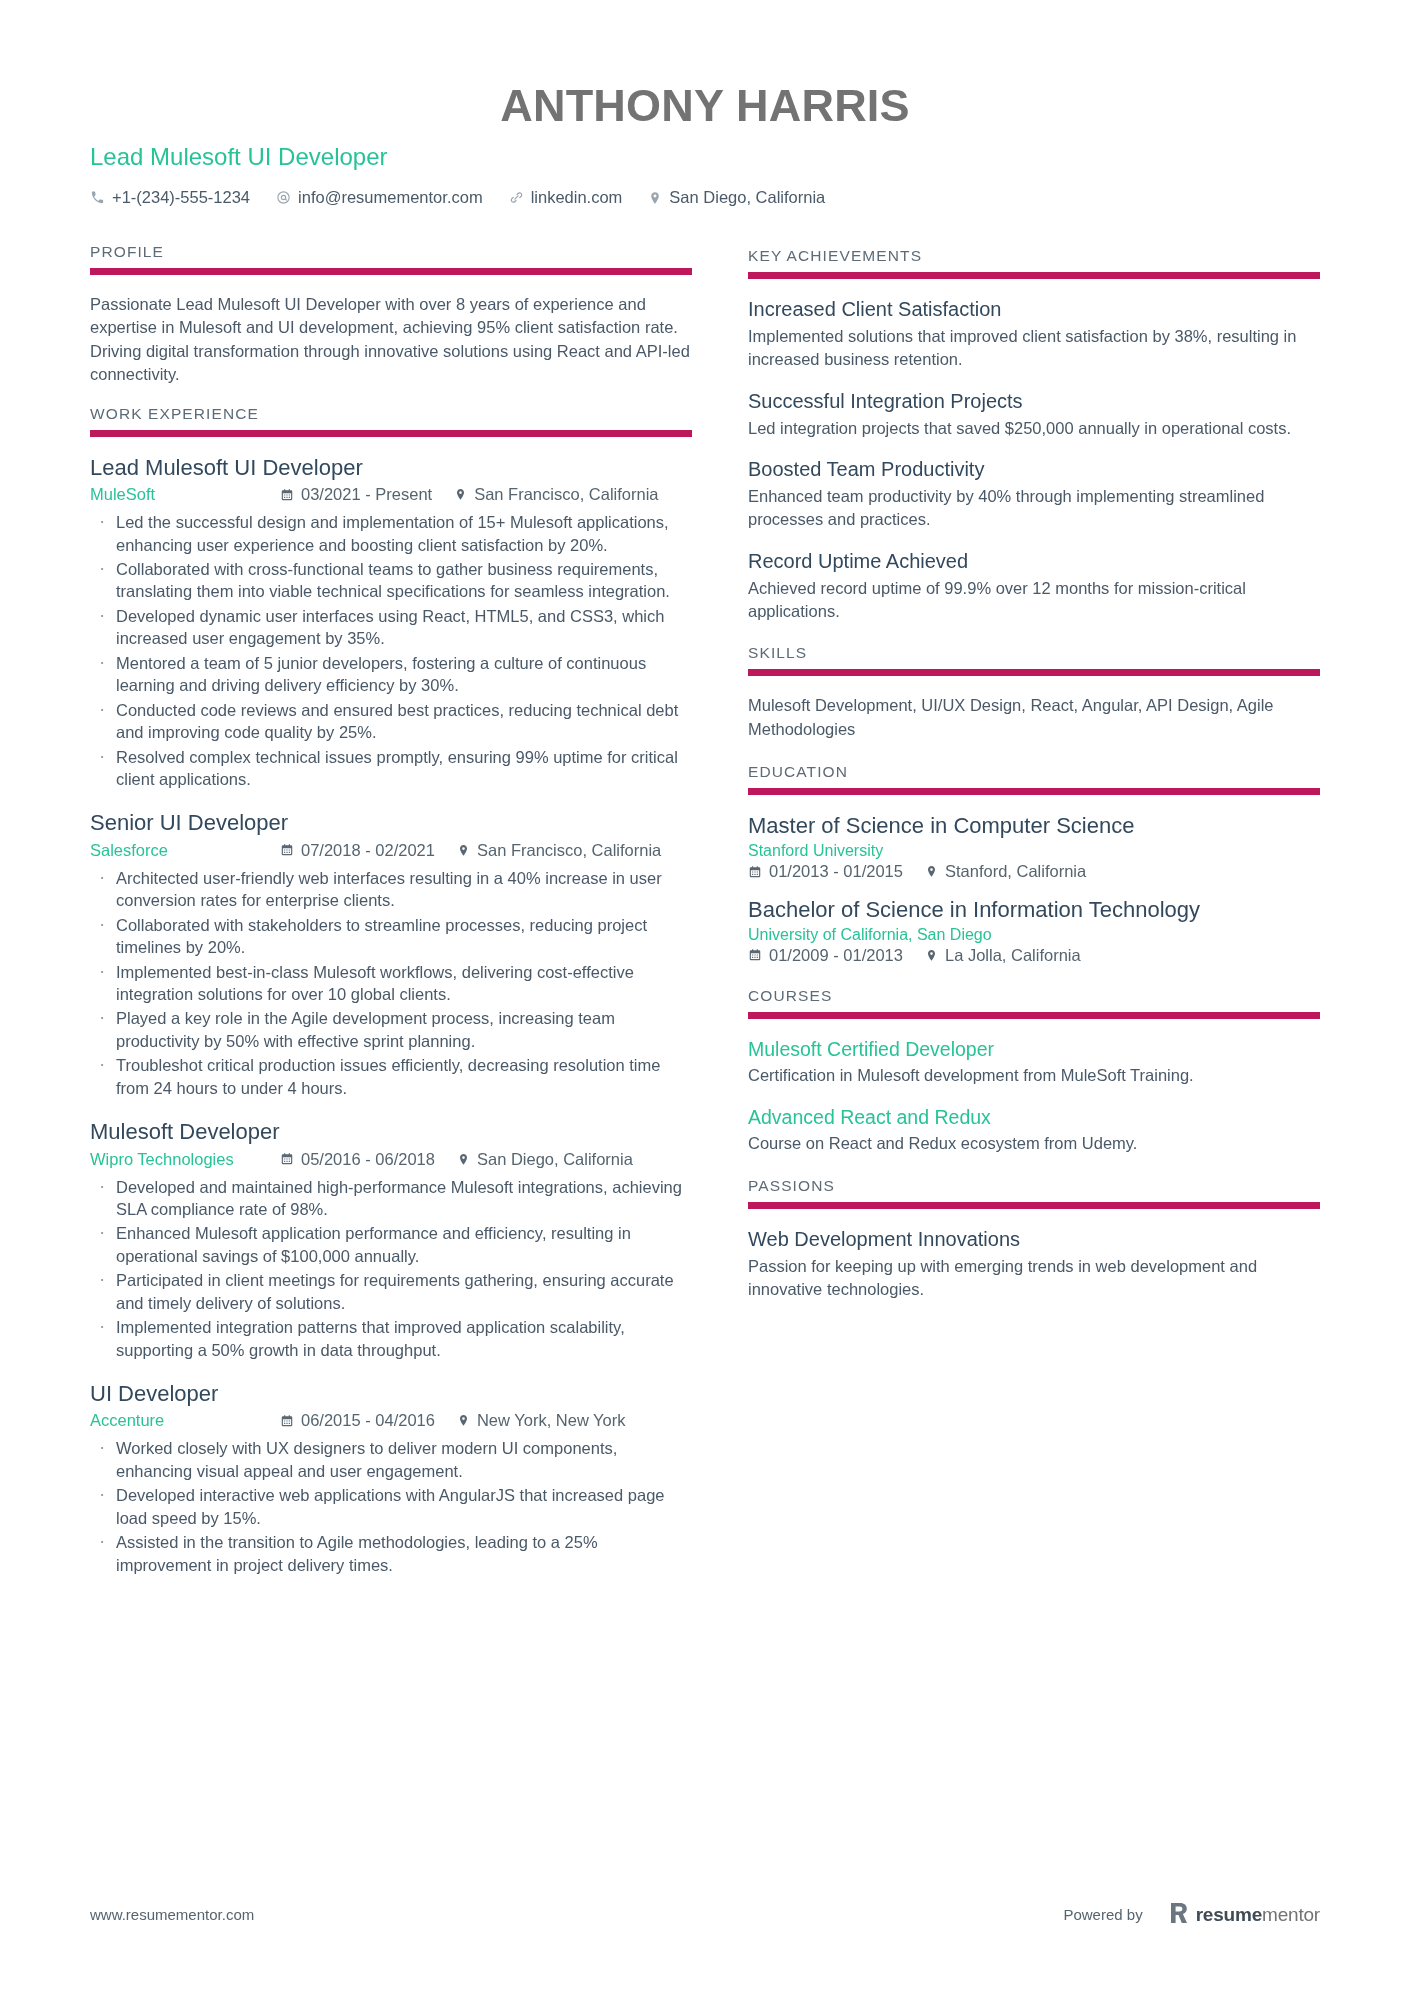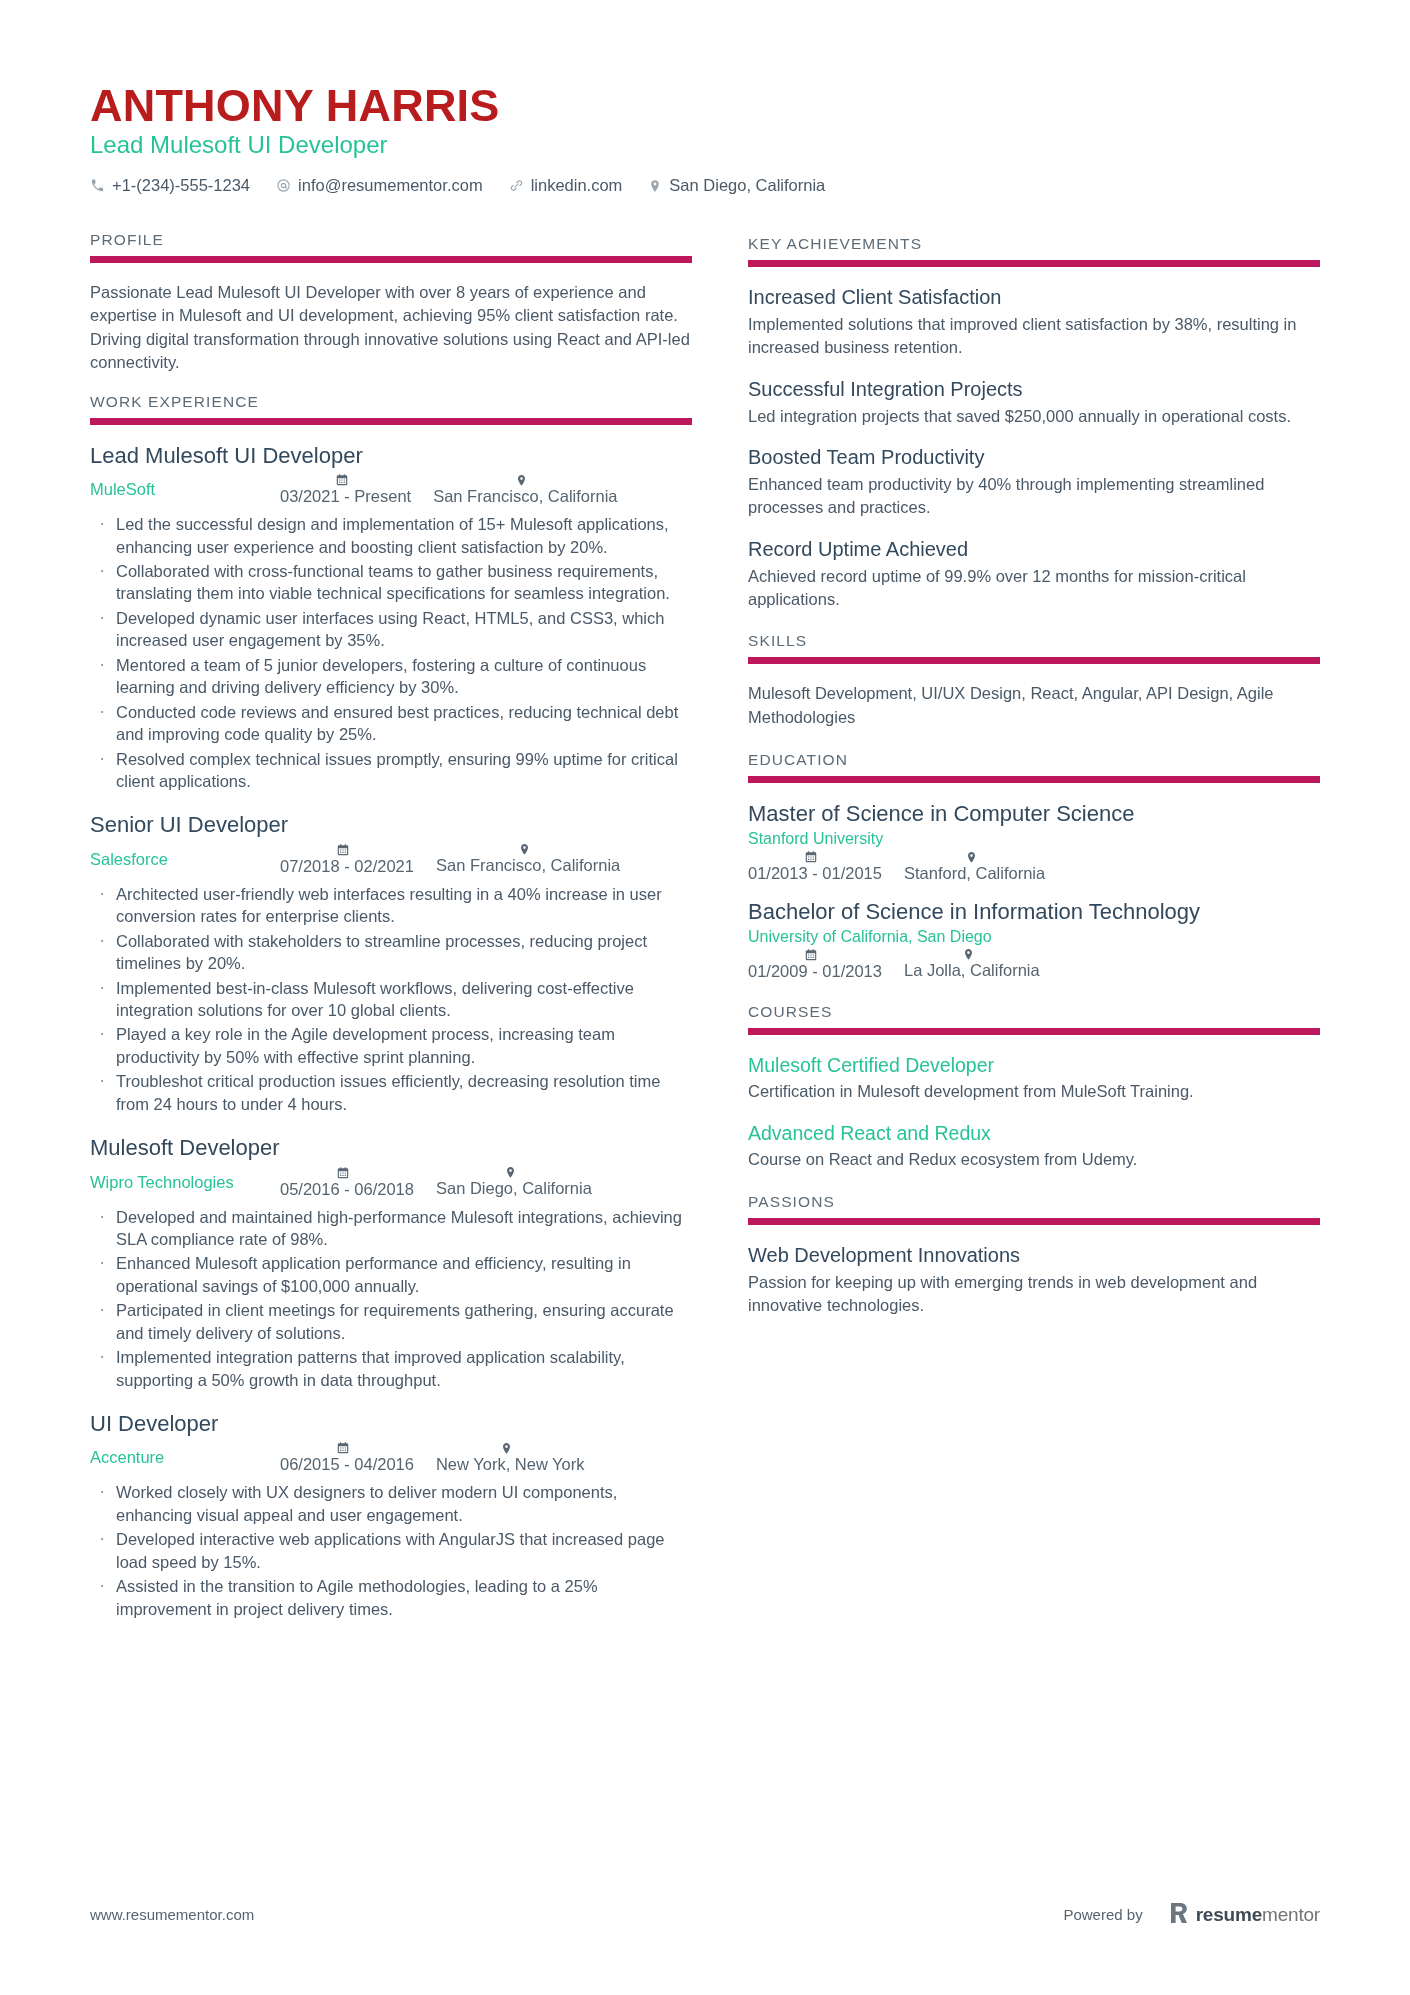--- a/index.html
+++ b/index.html
@@ -22,24 +22,25 @@
     padding: 64px 90px 0 90px;
     overflow: hidden;
   }
 
   
   .header { padding-top: 18px; }
   .name {
     font-size: 45px;
     font-weight: bold;
     letter-spacing: 0.2px;
-    color: #b91c1c;
+    color: #737373;
     line-height: 1.05;
-    margin: 0 0 2px 0;
+    margin: 0 0 14px 0;
     text-transform: uppercase;
+    text-align: center;
   }
   .job-title {
     font-size: 24px;
     color: #27c396;
     margin: 0 0 16px 0;
     font-weight: normal;
     line-height: 1.2;
   }
   .contact-row {
     display: flex;
@@ -116,21 +117,20 @@
     min-width: 190px;
     flex: none;
   }
   .col-right .entry-org { min-width: 0; display: block; margin-bottom: 2px; }
   .meta-chunk {
     display: flex;
     align-items: center;
     margin-right: 22px;
     white-space: nowrap;
     color: #55646f;
-    flex-direction: column;
   }
   .meta-chunk .ci {
     display: inline-flex;
     align-items: center;
     margin-right: 7px;
     color: #5a6772;
     flex: none;
   }
   .bullets {
     list-style: none;

